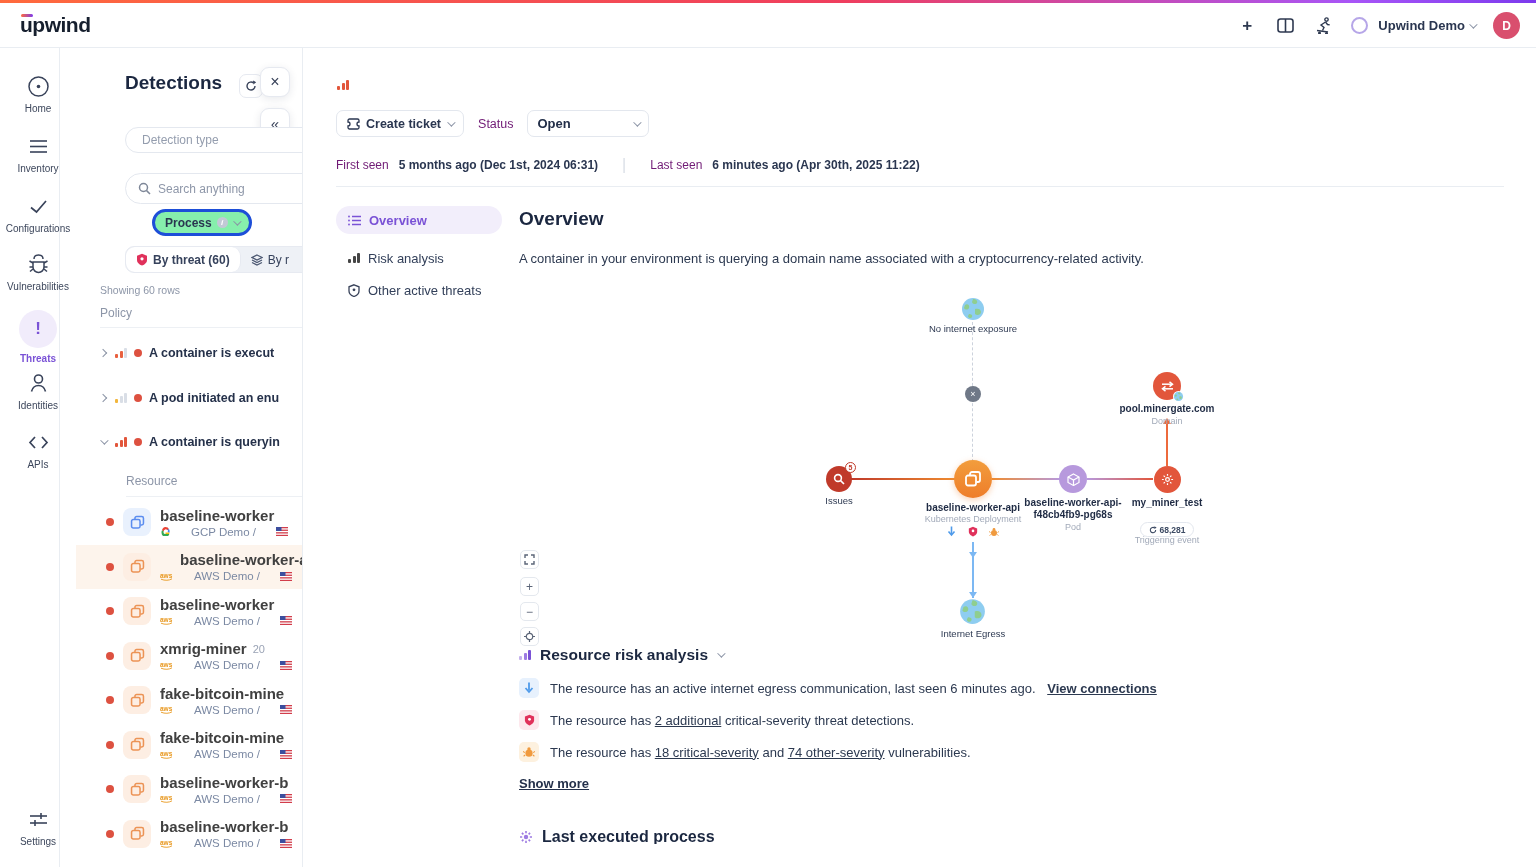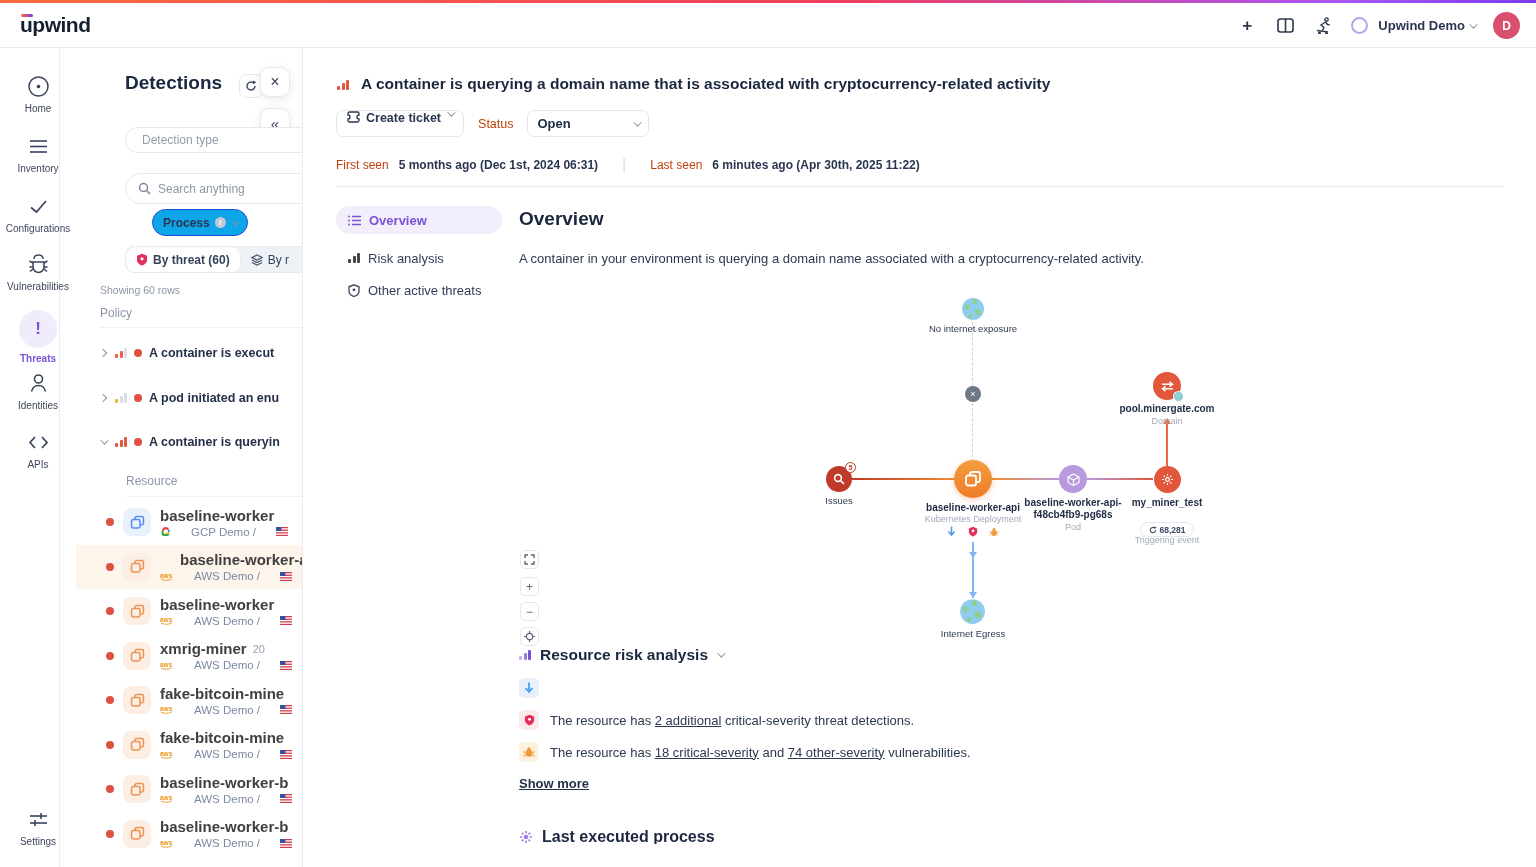--- a/index.html
+++ b/index.html
@@ -32,21 +32,21 @@
     display:flex; align-items:center; justify-content:center; }
   
   #panel { position:absolute; left:76px; top:48px; width:227px; height:819px; background:#fff;
     border-right:1px solid #e9edf2; overflow:hidden; }
   .p-title { position:absolute; left:49px; top:24px; font-size:19px; font-weight:800; color:#1b2740; }
   .sqbtn { position:absolute; display:flex; align-items:center; justify-content:center; background:#fff;
     border:1px solid #e6e9f0; border-radius:7px; cursor:pointer; color:#39435a; }
   .float { box-shadow:0 2px 8px rgba(30,40,70,.10); border-radius:9px; }
   .pill { position:absolute; left:49px; width:205px; border:1px solid #e4e8ef; border-radius:17px; background:#fff;
     display:flex; align-items:center; font-size:12px; color:#949dae; cursor:pointer; }
-  .chip { position:absolute; border:1px solid #1d4ed8; border-radius:14px; background:#0ea5e9; display:flex;
+  .chip { position:absolute; border:3px solid #1d4ed8; border-radius:14px; background:#86efac; display:flex;
     align-items:center; gap:5px; font-size:12px; font-weight:700; color:#2a3650; padding:0 10px; cursor:pointer; }
   .infodot { width:11px; height:11px; border-radius:50%; background:#c2c9d6; color:#fff; font-size:8px; font-weight:700;
     display:flex; align-items:center; justify-content:center; font-style:italic; }
   .tabbar { position:absolute; left:49px; top:198px; width:210px; height:27px; background:#eef1f6;
     border:1px solid #e7eaf1; border-radius:9px; display:flex; overflow:hidden; }
   .tabseg { display:flex; align-items:center; gap:5px; padding:0 10px; font-size:12px; cursor:pointer; color:#36425c; }
   .tabseg.active { background:#fff; font-weight:700; border-right:1px solid #e7eaf1; border-radius:9px; }
   .hdr12 { font-size:12px; color:#8d96a8; }
   .divider { position:absolute; left:24px; right:0; border-top:1px solid #edf0f4; }
   .prow { position:absolute; left:24px; right:0; height:44px; display:flex; align-items:center; gap:7px; cursor:pointer; }
@@ -65,25 +65,25 @@
   .rtile { width:28px; height:28px; border-radius:8px; display:flex; align-items:center; justify-content:center; flex:0 0 auto; }
   .rtile.gcp { background:#e9f1fd; color:#5b8def; }
   .rtile.aws { background:#fdeee3; color:#ec9355; }
   .rname { font-size:15px; font-weight:700; color:#404040; white-space:nowrap; }
   .rbadge { font-size:11px; color:#9aa3b5; margin-left:6px; }
   .rbadge:empty { display:none; }
   .rsub { font-size:11.5px; color:#7b89a3; white-space:nowrap; display:flex; align-items:center; gap:20px; margin-top:2px; }
   
   #main { position:absolute; left:303px; top:48px; width:1233px; height:819px; background:#fff; overflow:hidden; }
   .d-title { position:absolute; left:58px; top:27px; font-size:15.5px; font-weight:800; color:#1b2740; }
-  .btn { border:1px solid #e3e7ee; border-radius:7px; background:#fff; display:inline-flex; 
+  .btn { border:1px solid #e3e7ee; border-radius:7px; background:#fff; display:inline-flex; align-items:center;
     gap:6px; height:27px; padding:0 10px; font-size:12.5px; font-weight:700; color:#2a3650; cursor:pointer; }
   .sel { border:1px solid #e3e7ee; border-radius:7px; background:#fff; display:inline-flex; align-items:center;
     height:27px; padding:0 9px; font-size:13px; font-weight:700; color:#222e48; cursor:pointer; justify-content:space-between; }
-  .meta-lbl { font-size:12px; color:#c2410c; }
+  .meta-lbl { font-size:12px; color:#701a75; }
   .meta-val { font-size:12px; font-weight:600; color:#2a3650; }
   .lnav { position:absolute; left:33px; width:166px; display:flex; align-items:center; gap:8px; height:28px;
     border-radius:15px; padding:0 12px; font-size:13px; color:#33405a; cursor:pointer; }
   .lnav.active { background:#f2eefb; color:#7a52d6; font-weight:700; }
   .h2 { position:absolute; font-size:19px; font-weight:800; color:#1b2740; }
   .para { position:absolute; font-size:13px; color:#2c3950; }
   .sechead { position:absolute; display:flex; align-items:center; gap:9px; font-size:15.5px; font-weight:800; color:#1b2740; }
   .riskitem { position:absolute; display:flex; align-items:center; gap:11px; font-size:13px; color:#2c3950; }
   .rtile2 { width:20px; height:20px; border-radius:5px; display:flex; align-items:center; justify-content:center; }
   .u { text-decoration:underline; cursor:pointer; }
@@ -564,21 +564,20 @@
       </div>
     </div>
 </div>
 
 <div id="main">
   <span class="sevbars critical" style="position:absolute;left:34px;top:32px;">
       <i class="b1"></i>
       <i class="b2"></i>
       <i class="b3"></i>
     </span>
-  <div class="d-title">A container is querying a domain name that is associated with cryptocurrency-related activity</div>
 
   <div style="position:absolute;left:33px;top:62px;display:flex;align-items:center;gap:14px;">
     <button class="btn">
       <svg width="13" height="12" viewBox="0 0 13 12" fill="none" stroke="#2a3650" stroke-width="1.3">
           <path d="M1 4V2.5A1.5 1.5 0 0 1 2.5 1h8A1.5 1.5 0 0 1 12 2.5V4a2 2 0 0 0 0 4v1.5A1.5 1.5 0 0 1 10.5 11h-8A1.5 1.5 0 0 1 1 9.5V8a2 2 0 0 0 0-4z"></path>
         </svg>
       <span>Create ticket</span>
       <span class="chev down"></span>
     </button>
     <span class="meta-lbl" style="font-size:12.5px;">Status</span>
@@ -754,20 +753,24 @@
     <span class="chev down"></span>
   </div>
 
   <div class="riskitem" style="left:216px;top:630px;">
     <span class="rtile2" style="background:#e7f1fd;">
       <svg width="10" height="12" viewBox="0 0 10 12" fill="none" stroke="#4f9bea" stroke-width="1.8">
           <line x1="5" y1="0.5" x2="5" y2="8.5"></line>
           <polyline points="1.5,6 5,10 8.5,6"></polyline>
         </svg>
     </span>
+    <span>
+      <span>The resource has an active internet egress communication, last seen 6 minutes ago.</span>
+      <span class="link" style="margin-left:8px;">View connections</span>
+    </span>
   </div>
   <div class="riskitem" style="left:216px;top:662px;">
     <span class="rtile2" style="background:#fde8ed;">
       <svg width="11" height="12" viewBox="0 0 12 13">
           <path d="M6 .8 11 2.8v4.1c0 3.2-3.4 5-5 5.6-1.6-.6-5-2.4-5-5.6V2.8z" fill="#e0315b"></path>
           <circle cx="6" cy="5.8" r="1.6" fill="#fff"></circle>
         </svg>
     </span>
     <span>
       <span>The resource has </span><span class="u">2 additional</span><span> critical-severity threat detections.</span>

